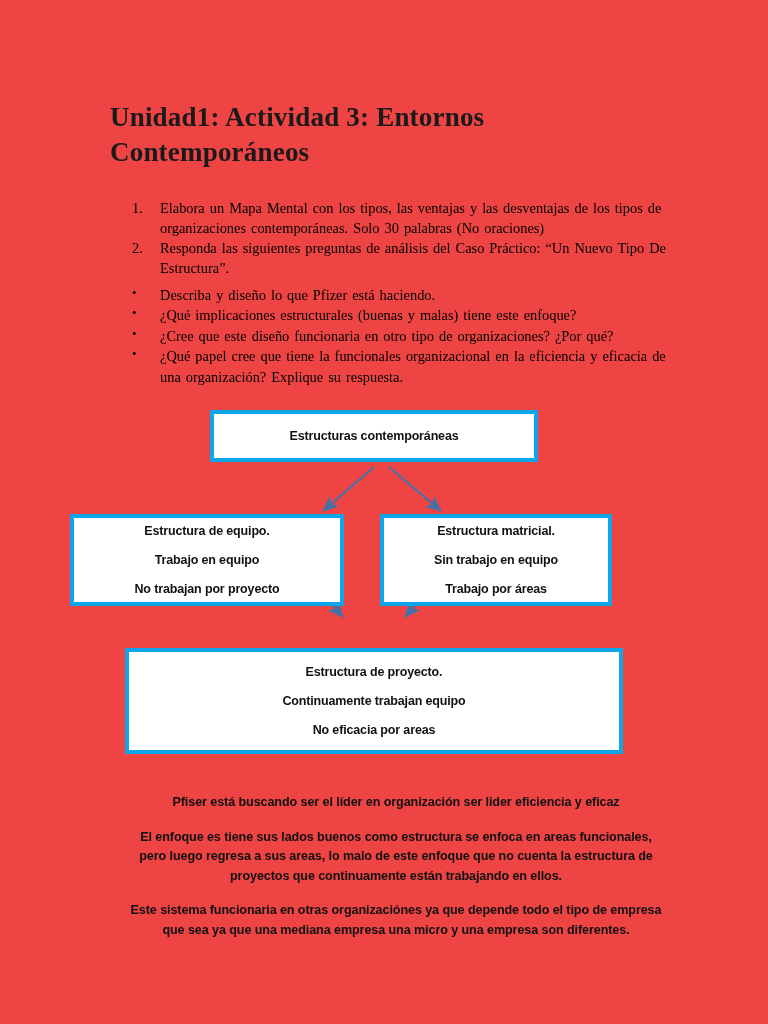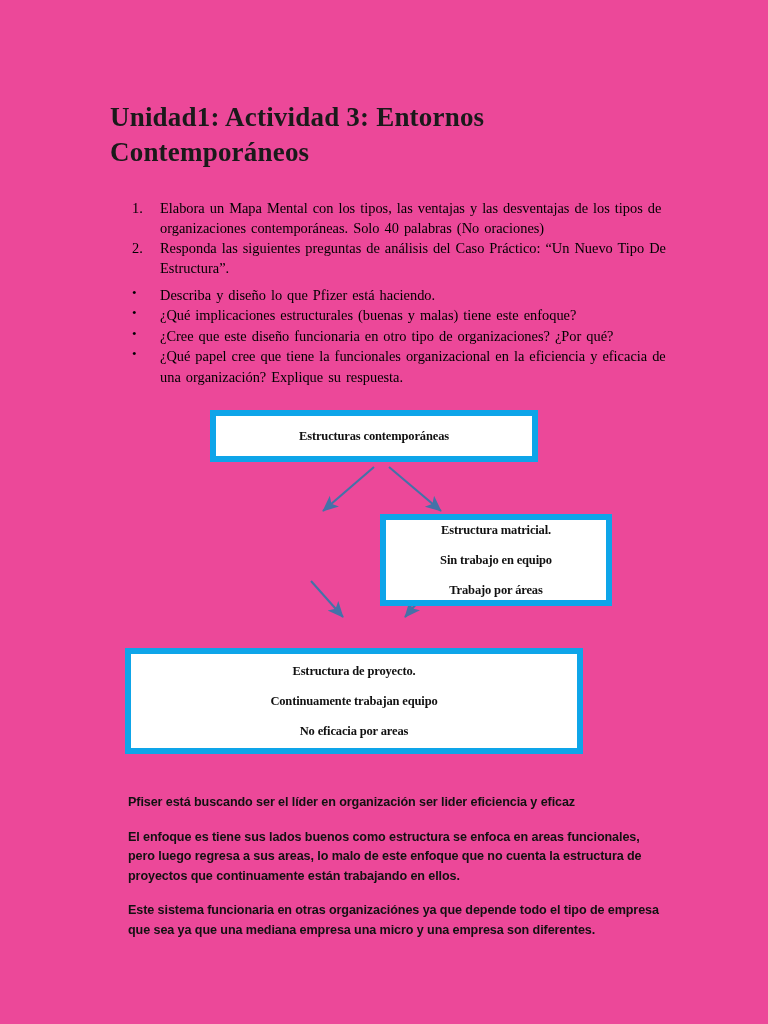--- a/index.html
+++ b/index.html
@@ -14,21 +14,21 @@
     position: relative;
     overflow: hidden;
     font-family: "Liberation Serif", "DejaVu Serif", serif;
     color: #000000;
     -webkit-font-smoothing: antialiased;
   }
 
   .page {
     position: absolute;
     inset: 0;
-    background: #ec4899;
+    background: #ef4444;
   }
 
   
   .doc-title {
     position: absolute;
     left: 110px;
     top: 82px;
     width: 520px;
     font-family: "Liberation Serif", "DejaVu Serif", serif;
     font-weight: bold;
@@ -100,78 +100,78 @@
   }
   .diagram .arrows {
     position: absolute;
     left: 0;
     top: 0;
   }
 
   .node {
     position: absolute;
     box-sizing: border-box;
-    border: 6px solid #0ea5e9;
+    border: 4px solid #0ea5e9;
     background: #ffffff;
     display: flex;
     flex-direction: column;
     align-items: center;
     justify-content: center;
-    font-family: Liberation Serif, serif;
+    font-family: Liberation Sans, sans-serif;
     font-weight: bold;
     font-size: 12.5px;
     color: #111111;
     text-align: center;
     pointer-events: auto;
   }
   .node .line {
     display: block;
     margin: 7.5px 0;
     letter-spacing: -0.15px;
     white-space: nowrap;
   }
 
   #node-top    { left: 210px; top: 410px;  width: 328px; height: 52px; }
   #node-left   { left: 70px;  top: 514px;  width: 274px; height: 92px; }
   #node-right  { left: 380px; top: 514px;  width: 232px; height: 92px; }
-  #node-bottom { left: 125px; top: 648px;  width: 458px; height: 106px; }
+  #node-bottom { left: 125px; top: 648px;  width: 498px; height: 106px; }
 
   #node-top .line { margin: 0; }
 
   
   .answers {
     position: absolute;
     left: 108px;
     top: 793px;
     width: 556px;
     font-family: "Liberation Sans", "DejaVu Sans", sans-serif;
     font-weight: bold;
     font-size: 12.6px;
     line-height: 1.55;
     color: #111111;
     letter-spacing: -0.1px;
   }
   .answers p {
     margin: 0 0 15px 0;
-    text-align: left;
+    text-align: center;
     padding-left: 20px;
   }
   .answers p:last-child { margin-bottom: 12px; }
 </style>
 </head>
 <body>
 
 <div class="page">
 
   <h1 class="doc-title">Unidad1: Actividad 3: Entornos Contemporáneos</h1>
 
   <ol class="numbered-list">
     <li>
       <span class="num">1.</span>
-      <span>Elabora un Mapa Mental con los tipos, las ventajas y las desventajas de los tipos de organizaciones contemporáneas. Solo 40 palabras (No oraciones)</span>
+      <span>Elabora un Mapa Mental con los tipos, las ventajas y las desventajas de los tipos de organizaciones contemporáneas. Solo 30 palabras (No oraciones)</span>
     </li>
     <li>
       <span class="num">2.</span>
       <span>Responda las siguientes preguntas de análisis del Caso Práctico: “Un Nuevo Tipo De Estructura”.</span>
     </li>
   </ol>
 
   <ul class="bullet-list">
     <li>
       <span class="bul">•</span>
@@ -206,20 +206,25 @@
 
       <line x1="311" y1="581" x2="343" y2="617" stroke="#4472A8" stroke-width="2.1" marker-end="url(#ah)"></line>
 
       <line x1="436" y1="581" x2="405" y2="617" stroke="#4472A8" stroke-width="2.1" marker-end="url(#ah)"></line>
     </svg>
 
     <div class="node" id="node-top">
       <span class="line">Estructuras contemporáneas</span>
     </div>
 
+    <div class="node" id="node-left">
+      <span class="line">Estructura de equipo.</span>
+      <span class="line">Trabajo en equipo</span>
+      <span class="line">No trabajan por proyecto</span>
+    </div>
 
     <div class="node" id="node-right">
       <span class="line">Estructura matricial.</span>
       <span class="line">Sin trabajo en equipo</span>
       <span class="line">Trabajo por áreas</span>
     </div>
 
     <div class="node" id="node-bottom">
       <span class="line">Estructura de proyecto.</span>
       <span class="line">Continuamente trabajan equipo</span>

